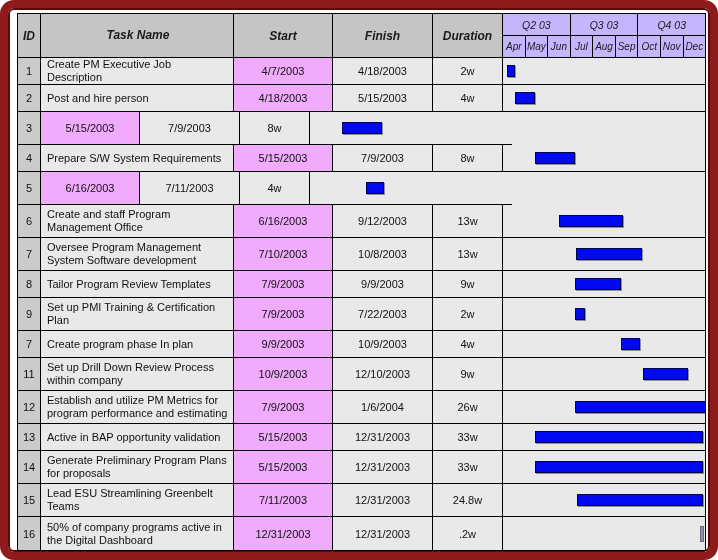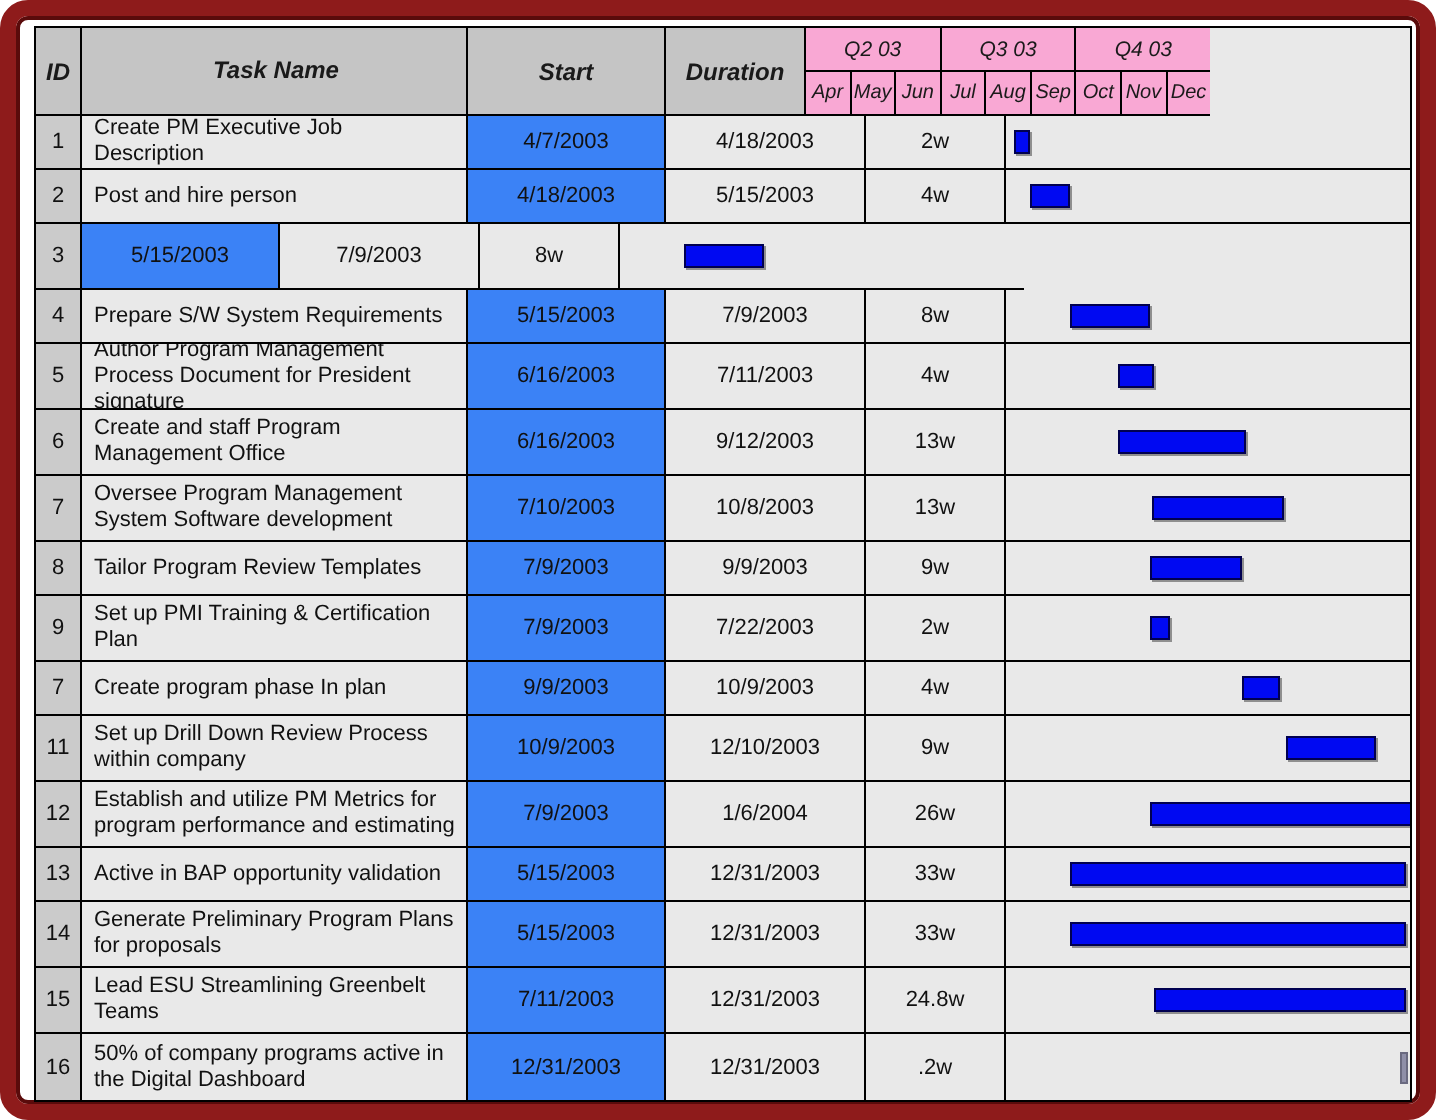--- a/index.html
+++ b/index.html
@@ -29,37 +29,37 @@
   .row.header-row { height:44px; }
   .cell {
     border-right:1px solid #000;
     border-bottom:1px solid #000;
     display:flex; align-items:center;
     overflow:hidden;
     color:#111;
   }
   .c-id { width:23px; justify-content:center; background:#cbcbcb; font-size:11px; }
   .c-task { width:193px; background:#e9e9e9; font-size:11px; line-height:13px; padding:0 4px 0 6px; }
-  .c-start { width:99px; background:#3b82f6; font-size:11px; justify-content:center; }
+  .c-start { width:99px; background:#f0abfc; font-size:11px; justify-content:center; }
   .c-finish { width:100px; background:#e9e9e9; font-size:11px; justify-content:center; }
   .c-dur { width:70px; background:#e9e9e9; font-size:11px; justify-content:center; }
   .c-chart { width:202px; background:#e9e9e9; border-right:none; position:relative; }
   .header-row .cell {
     background:#c5c5c5;
     font-style:italic;
     font-size:12px;
     justify-content:center;
     color:#1a1a1a;
     font-weight:bold;
   }
   .timeline-head { display:flex; flex-direction:column; width:202px; border-bottom:1px solid #000; }
   .q-row { display:flex; height:22px; border-bottom:1px solid #000; }
   .m-row { display:flex; height:21px; }
   .q-cell, .m-cell {
-    flex:1; background:#f9a8d4;
+    flex:1; background:#c4b5fd;
     display:flex; align-items:center; justify-content:center;
     font-style:italic; color:#1a1a1a;
     border-right:1px solid #000;
   }
   .q-cell { font-size:10.5px; }
   .m-cell { font-size:10px; }
   .q-cell:last-child, .m-cell:last-child { border-right:none; }
   .bar {
     position:absolute;
     top:50%; transform:translateY(-50%);
@@ -79,20 +79,21 @@
 </head>
 <body>
 
 <div class="frame">
   <div class="gantt-table">
 
     <div class="row header-row">
       <div class="cell c-id">ID</div>
       <div class="cell c-task">Task Name</div>
       <div class="cell c-start">Start</div>
+      <div class="cell c-finish">Finish</div>
       <div class="cell c-dur">Duration</div>
       <div class="timeline-head">
         <div class="q-row" id="quarters">
             <div class="q-cell">Q2 03</div>
             <div class="q-cell">Q3 03</div>
             <div class="q-cell">Q4 03</div>
           </div>
         <div class="m-row" id="months">
             <div class="m-cell">Apr</div>
             <div class="m-cell">May</div>
@@ -142,21 +143,20 @@
           <div class="cell c-task">Prepare S/W System Requirements</div>
           <div class="cell c-start">5/15/2003</div>
           <div class="cell c-finish">7/9/2003</div>
           <div class="cell c-dur">8w</div>
           <div class="cell c-chart">
             <div class="bar" style="left: 32.2px; width: 40.2px;"></div>
           </div>
         </div>
         <div class="row tall">
           <div class="cell c-id">5</div>
-          <div class="cell c-task">Author Program Management Process Document for President signature</div>
           <div class="cell c-start">6/16/2003</div>
           <div class="cell c-finish">7/11/2003</div>
           <div class="cell c-dur">4w</div>
           <div class="cell c-chart">
             <div class="bar" style="left: 55.5px; width: 18.3px;"></div>
           </div>
         </div>
         <div class="row tall">
           <div class="cell c-id">6</div>
           <div class="cell c-task">Create and staff Program Management Office</div>

